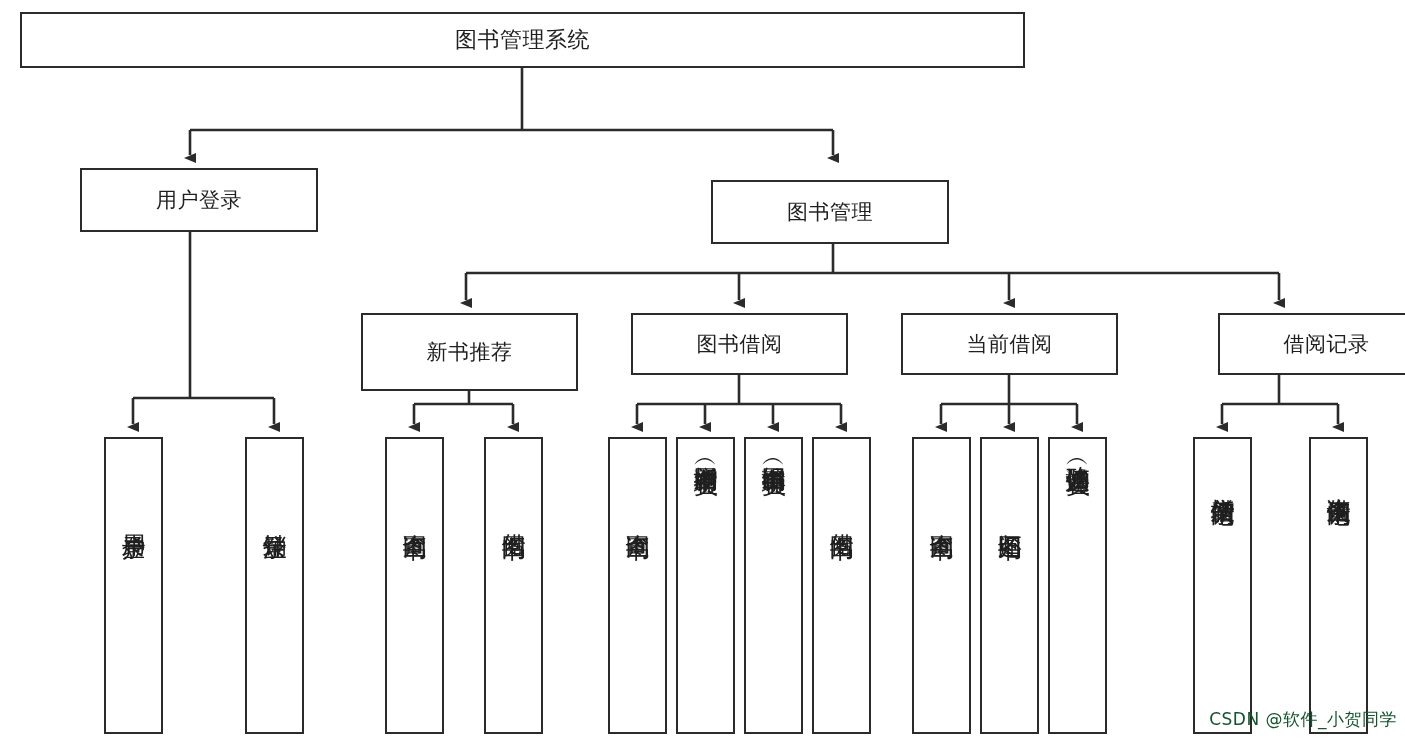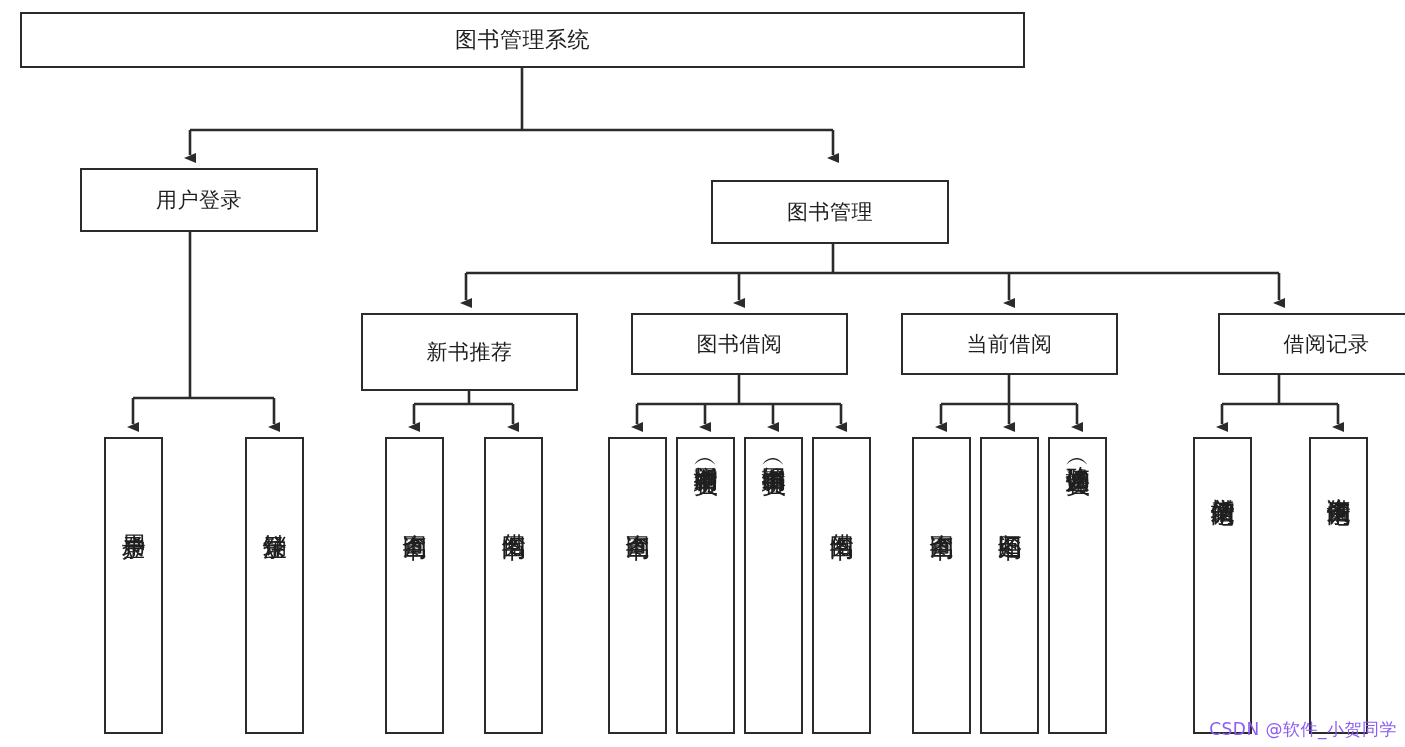--- a/index.html
+++ b/index.html
@@ -41,23 +41,23 @@
     text-orientation:upright;
     font-size:24px;
     line-height:1.02;
     letter-spacing:1px;
     white-space:nowrap;
   }
 
   .watermark{
     position:absolute;
     right:8px;
-    bottom:6px;
+    bottom:16px;
     font-size:17px;
-    color:#8b5cf6;
+    color:#14532d;
     letter-spacing:0.5px;
     z-index:5;
     white-space:nowrap;
   }
 </style>
 </head>
 <body>
 
 <div id="canvas">
 

